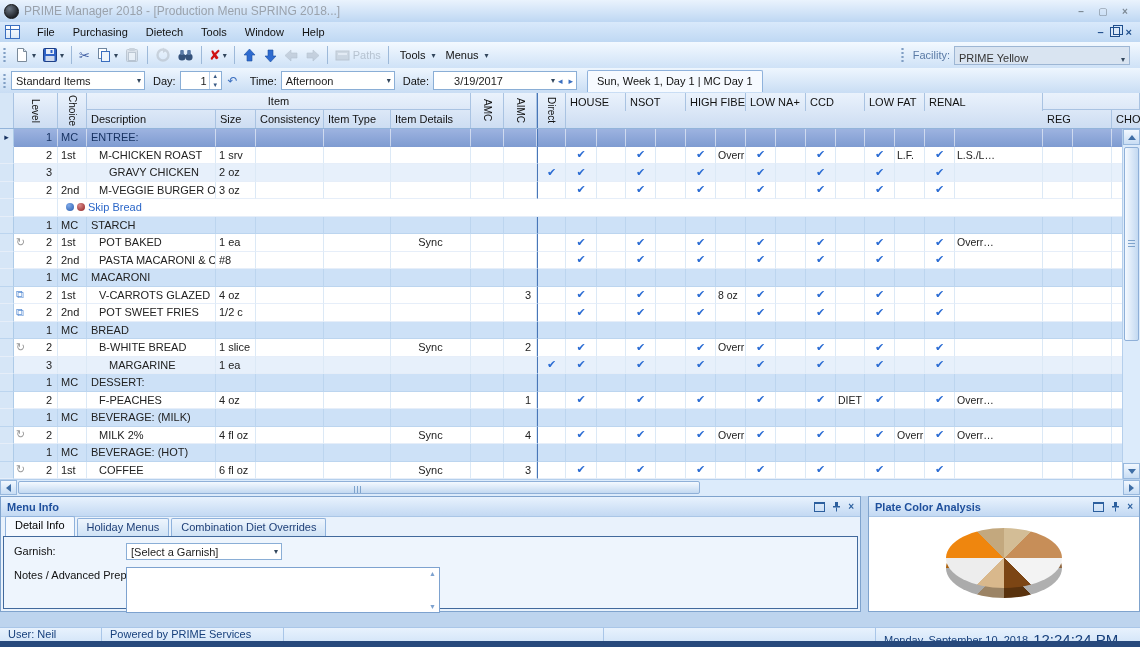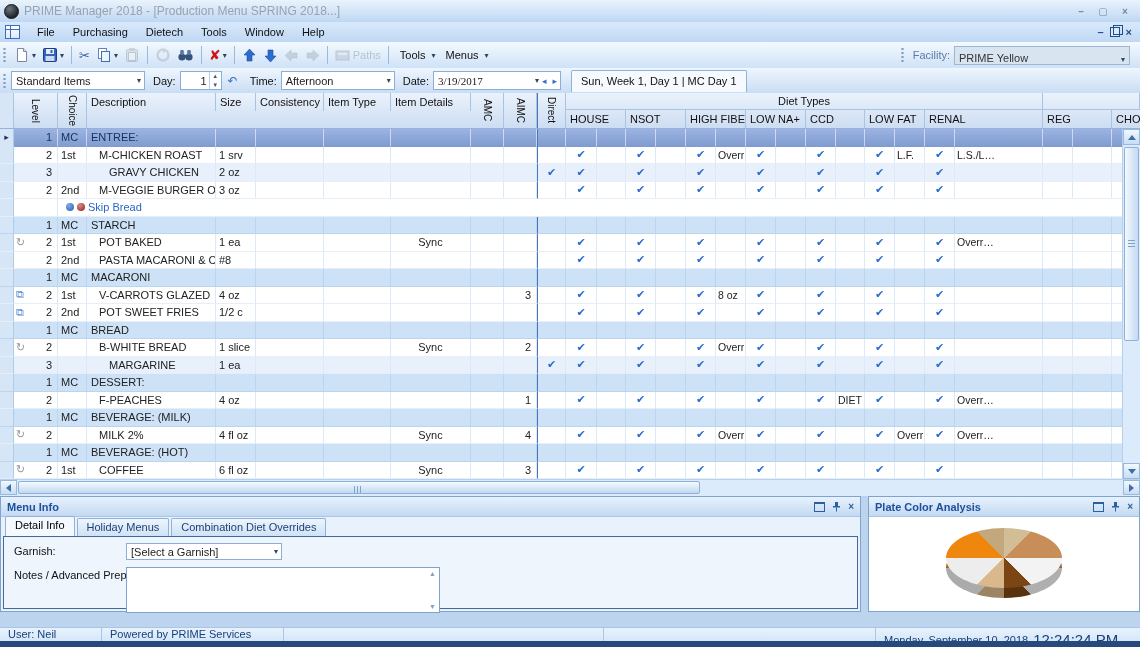--- a/index.html
+++ b/index.html
@@ -48,21 +48,21 @@
       display:flex;align-items:flex-end;padding-left:4px;color:#333;}
   .facility-combo .caret{margin-left:auto;padding-right:4px;}
   .combo{height:17px;background:#fff;border:1px solid #8aaed6;display:flex;align-items:center;padding-left:4px;}
   .combo .caret{margin-left:auto;padding-right:3px;}
   .tb2 .lbl{margin:0 4px 0 8px;color:#111;}
   .spinbox{width:40px;height:17px;background:#fff;border:1px solid #8aaed6;display:flex;align-items:center;}
   .spinval{flex:1;text-align:right;padding-right:2px;}
   .spincol{width:11px;height:100%;border-left:1px solid #b9cfe8;display:flex;flex-direction:column;}
   .spincol span{flex:1;display:flex;align-items:center;justify-content:center;font-size:6px;color:#3a5a84;}
   .undo-btn{width:18px;height:18px;display:flex;align-items:center;justify-content:center;color:#3a6ebf;font-size:12px;margin-left:2px;}
-  .datebox{width:122px;height:17px;background:#fff;border:1px solid #8aaed6;display:flex;align-items:center;padding-left:4px;font-family:Liberation Serif, serif;}
+  .datebox{width:122px;height:17px;background:#fff;border:1px solid #8aaed6;display:flex;align-items:center;padding-left:20px;}
   .datebox .nav{color:#3a6ebf;font-size:9px;padding:0 3px;}
   .context-tab{margin-left:10px;height:21px;background:#f6faff;border:1px solid #8fb2dc;border-bottom:none;
       display:flex;align-items:center;padding:0 9px;border-radius:2px 2px 0 0;color:#111;}
   
   .grid{top:93px;left:0;width:1140px;height:401px;background:#fff;}
   .ghead{display:flex;height:35px;border-bottom:1px solid #93b4da;background:linear-gradient(#eaf2fc,#cdddf2);}
   .hcell{box-sizing:border-box;border-right:1px solid #a9c3e2;border-bottom:1px solid #a9c3e2;
          display:flex;align-items:center;justify-content:center;color:#111;overflow:hidden;white-space:nowrap;}
   .hgroup{display:flex;flex-direction:column;}
   .hband{height:17px;box-sizing:border-box;}
@@ -302,33 +302,33 @@
   </span>
   <span class="context-tab">Sun, Week 1, Day 1 | MC Day 1</span>
 </div>
 
 <div class="abs grid">
   <div class="ghead" id="grid-head">
       <div class="vhead" style="width:14px;background:#d6e6f7;"></div>
       <div class="vhead" style="width:44px;">Level</div>
       <div class="vhead" style="width:29px;">Choice</div>
       <div class="hgroup" style="width:384px;">
+        <div class="hband hcell">Item</div>
         <div class="hsub">
           <div class="hcell" style="width:129px;">Description</div>
           <div class="hcell" style="width:40px;">Size</div>
           <div class="hcell" style="width:68px;">Consistency</div>
           <div class="hcell" style="width:67px;">Item Type</div>
           <div class="hcell" style="width:80px;">Item Details</div>
         </div>
       </div>
       <div class="vhead" style="width:33px;">AMC</div>
       <div class="vhead" style="width:33px;">AIMC</div>
       <div class="vhead col-direct" style="width:29px;">Direct</div>
       <div class="hgroup" style="width:477px;">
-        <div class="hband hcell">Diet Types</div>
         <div class="hsub">
           <div class="hcell" style="width:60px;">HOUSE</div>
           <div class="hcell" style="width:60px;">NSOT</div>
           <div class="hcell" style="width:60px;">HIGH FIBER</div>
           <div class="hcell" style="width:60px;">LOW NA+</div>
           <div class="hcell" style="width:59px;">CCD</div>
           <div class="hcell" style="width:60px;">LOW FAT</div>
           <div class="hcell" style="width:118px;">RENAL</div>
         </div>
       </div>

